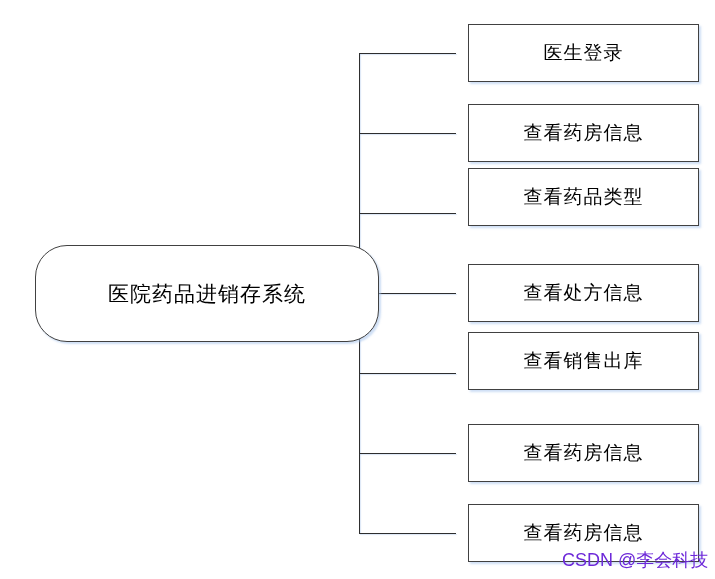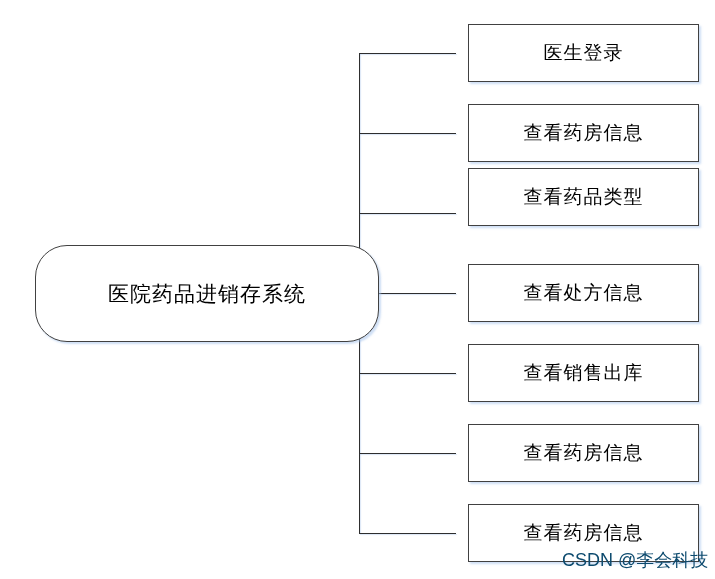--- a/index.html
+++ b/index.html
@@ -64,21 +64,21 @@
     left: 306px;
     top: 293px;
     width: 53px;
     height: 1px;
   }
   .watermark {
     position: absolute;
     left: 562px;
     top: 548px;
     font-size: 18px;
-    color: #0c4a6e;
+    color: #6d28d9;
     white-space: nowrap;
   }
 </style>
 </head>
 <body>
 
 <div class="canvas">
 
   <div class="line root-connector"></div>
   <div class="line trunk"></div>
@@ -99,21 +99,21 @@
   </div>
   <div class="node child-node" style="top:104px">
     <span>查看药房信息</span>
   </div>
   <div class="node child-node" style="top:168px">
     <span>查看药品类型</span>
   </div>
   <div class="node child-node" style="top:264px">
     <span>查看处方信息</span>
   </div>
-  <div class="node child-node" style="top:344px">
+  <div class="node child-node" style="top:332px">
     <span>查看销售出库</span>
   </div>
   <div class="node child-node" style="top:424px">
     <span>查看药房信息</span>
   </div>
   <div class="node child-node" style="top:504px">
     <span>查看药房信息</span>
   </div>
 
   <div class="watermark">CSDN @李会科技</div>

